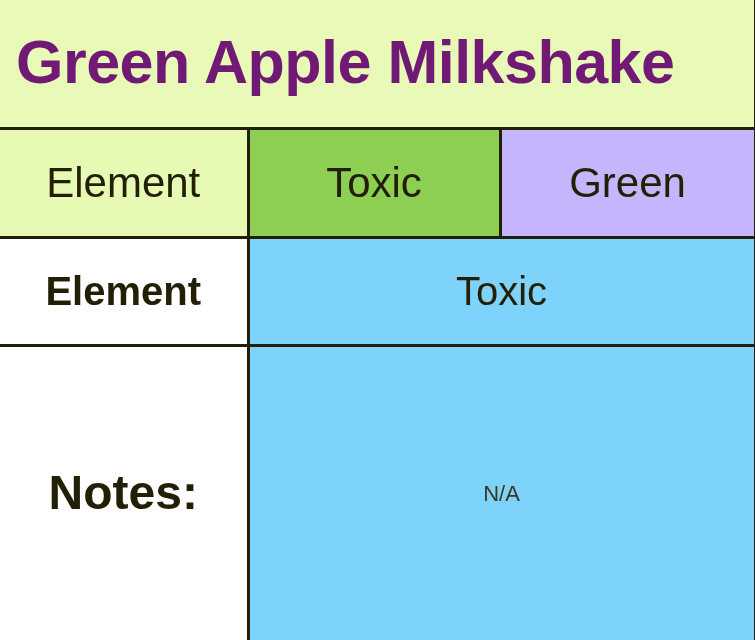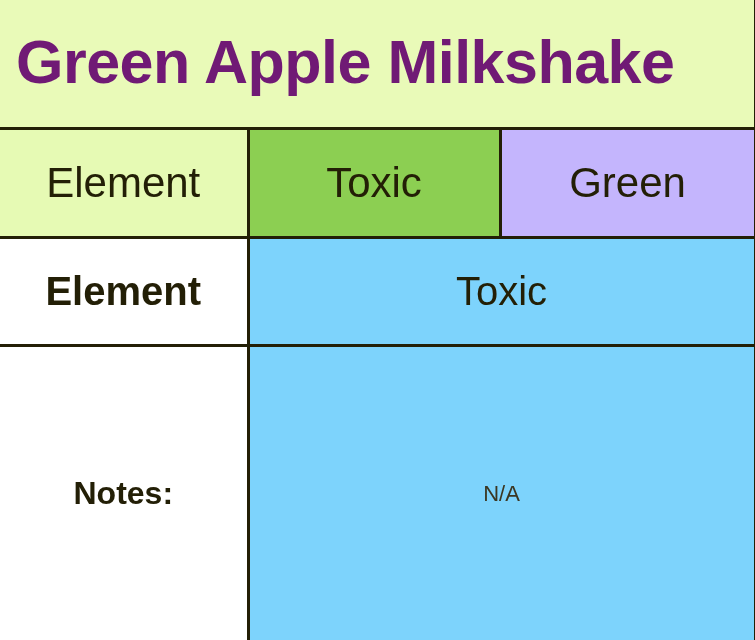--- a/index.html
+++ b/index.html
@@ -84,21 +84,21 @@
 
   .kv-row td { height: 80px; }
 
   
   .notes-row td {
     height: 224px;
     border-bottom: none !important;
   }
   .notes-row .label-cell { border-left: none !important; }
   .notes-text {
-    font-size: 32px;
+    font-size: 48px;
     font-weight: bold;
     white-space: nowrap;
   }
   .notes-value-text {
     font-size: 22px;
     font-weight: normal;
     color: #3b3722;
     text-align: center;
   }
 

